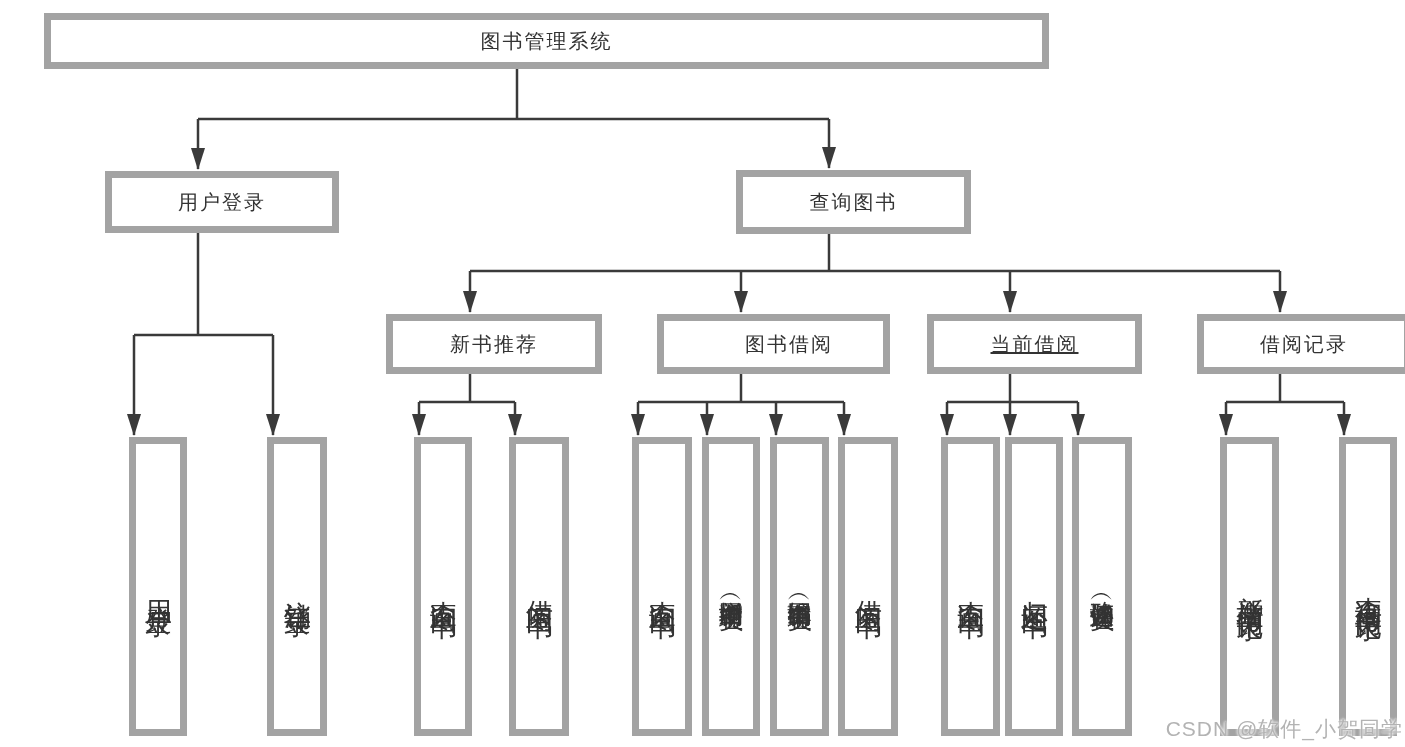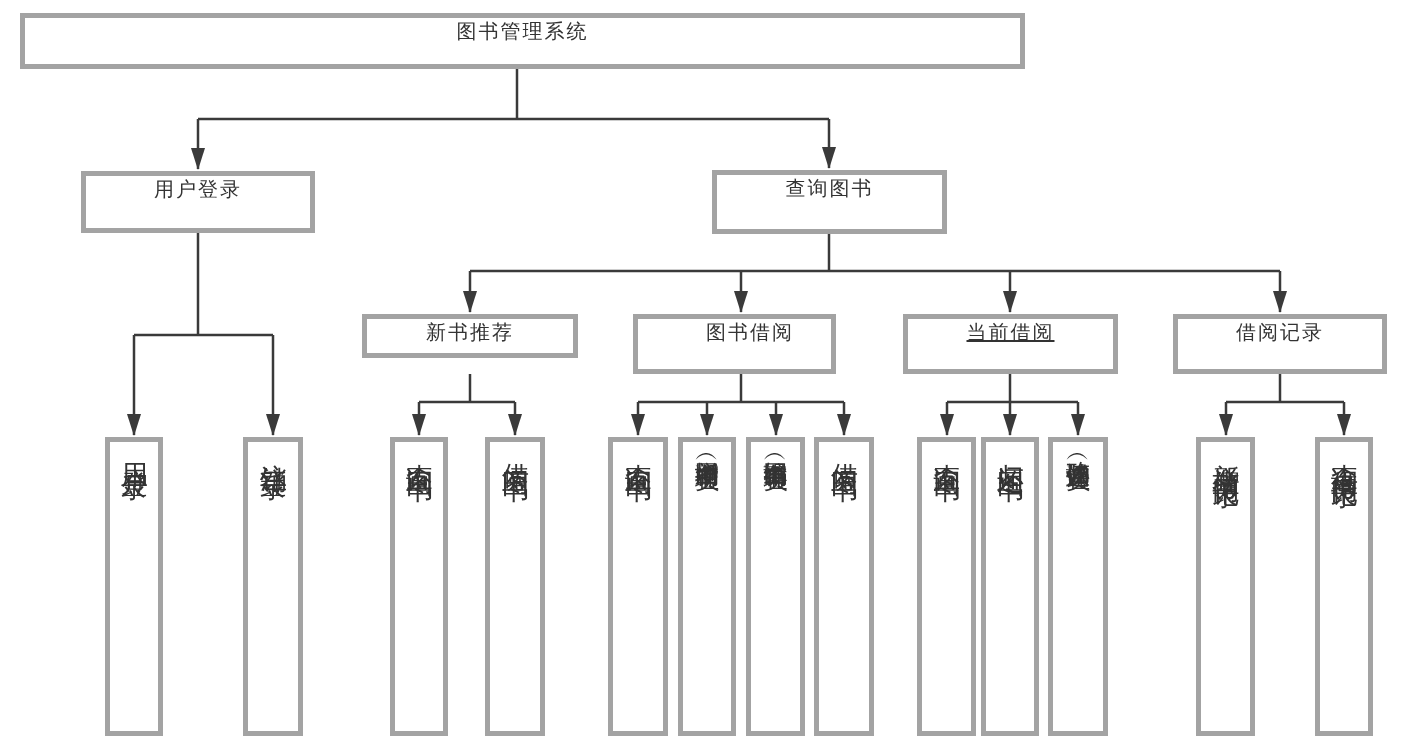--- a/index.html
+++ b/index.html
@@ -8,25 +8,27 @@
     position: relative;
     width: 1405px;
     height: 747px;
     background: #ffffff;
     overflow: hidden;
   }
   #wires { position: absolute; left: 0; top: 0; width: 1405px; height: 747px; }
   .box {
     position: absolute;
     box-sizing: border-box;
-    border: 5px solid #a3a3a3;
+    border: 7px solid #a3a3a3;
     background: #ffffff;
     display: flex;
+    align-items: center;
     justify-content: center;
     color: #333333;
+    margin-left: 24px;
   }
   .hbox { font-size: 20px; letter-spacing: 2px; white-space: nowrap; }
   .vtext {
     writing-mode: vertical-rl;
     text-orientation: mixed;
     font-size: 27px;
     letter-spacing: 4px;
     line-height: 1;
     color: #333333;
   }
@@ -102,24 +104,24 @@
     <span>图书管理系统</span>
   </div>
 
   <div class="box hbox" style="left:81px; top:171px; width:234px; height:62px;">
     <span>用户登录</span>
   </div>
   <div class="box hbox" style="left:712px; top:170px; width:235px; height:64px;">
     <span>查询图书</span>
   </div>
 
-  <div class="box hbox" style="left:362px; top:314px; width:216px; height:44px;">
+  <div class="box hbox" style="left:362px; top:314px; width:216px; height:60px;">
     <span>新书推荐</span>
   </div>
-  <div class="box hbox" style="left:633px; top:314px; width:203px; height:60px;padding-left:31px;">
+  <div class="box hbox" style="left:633px; top:314px; width:233px; height:60px;padding-left:31px;">
     <span>图书借阅</span>
   </div>
   <div class="box hbox" style="left:903px; top:314px; width:215px; height:60px;text-decoration:underline;">
     <span>当前借阅</span>
   </div>
   <div class="box hbox" style="left:1173px; top:314px; width:214px; height:60px;">
     <span>借阅记录</span>
   </div>
 
   <div class="box" style="left:105px; top:437px; width:58px; height:299px;">
@@ -159,14 +161,15 @@
     <span class="vtext">确认归还（管理员）</span>
   </div>
 
   <div class="box" style="left:1196px; top:437px; width:59px; height:299px;">
     <span class="vtext">新增借阅记录</span>
   </div>
   <div class="box" style="left:1315px; top:437px; width:58px; height:299px;">
     <span class="vtext">查询借阅记录</span>
   </div>
 
+  <div id="watermark">CSDN @软件_小贺同学</div>
 
 </div>
 
 </body></html>

